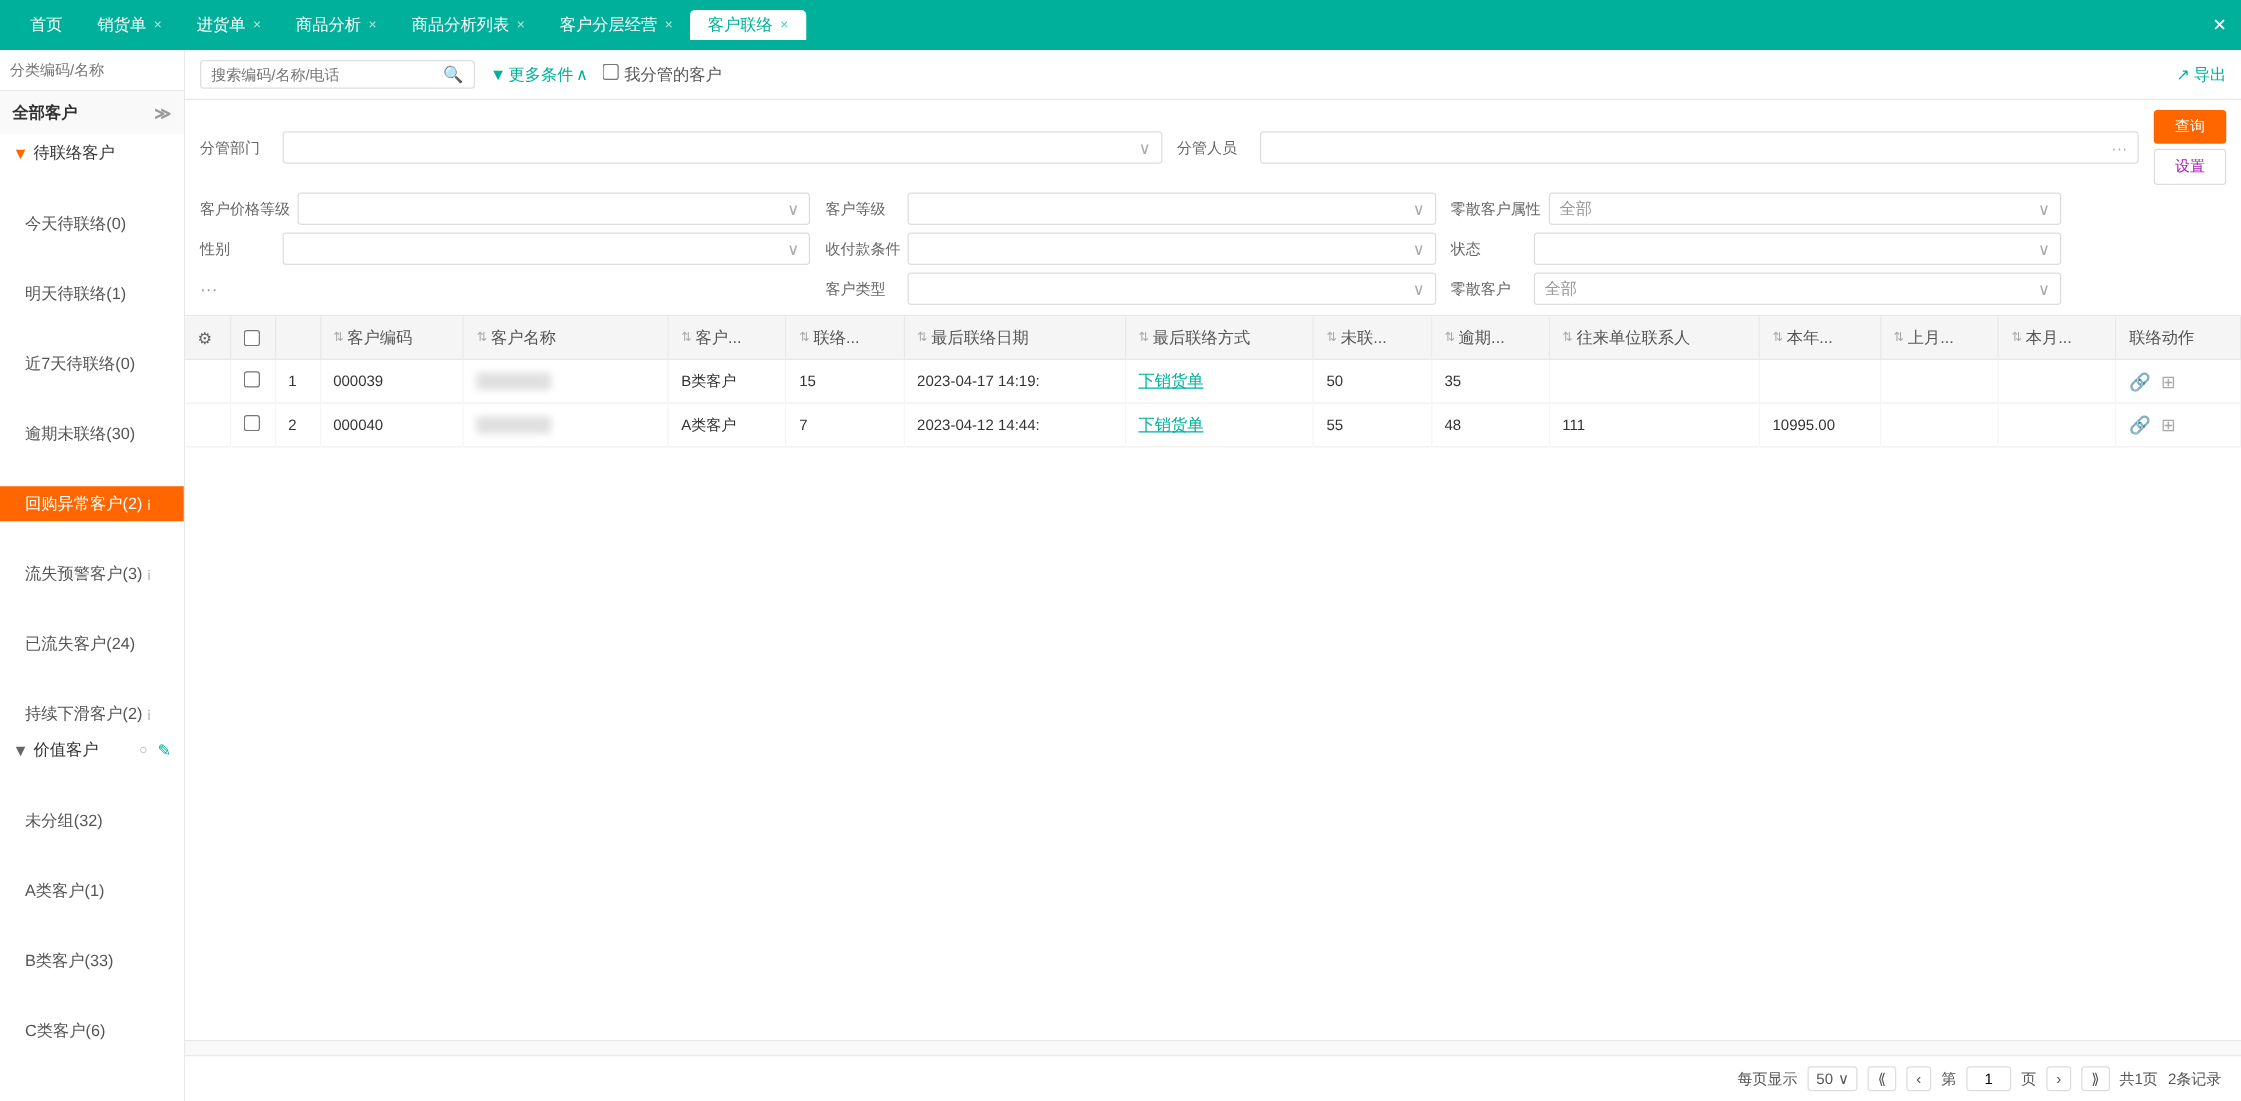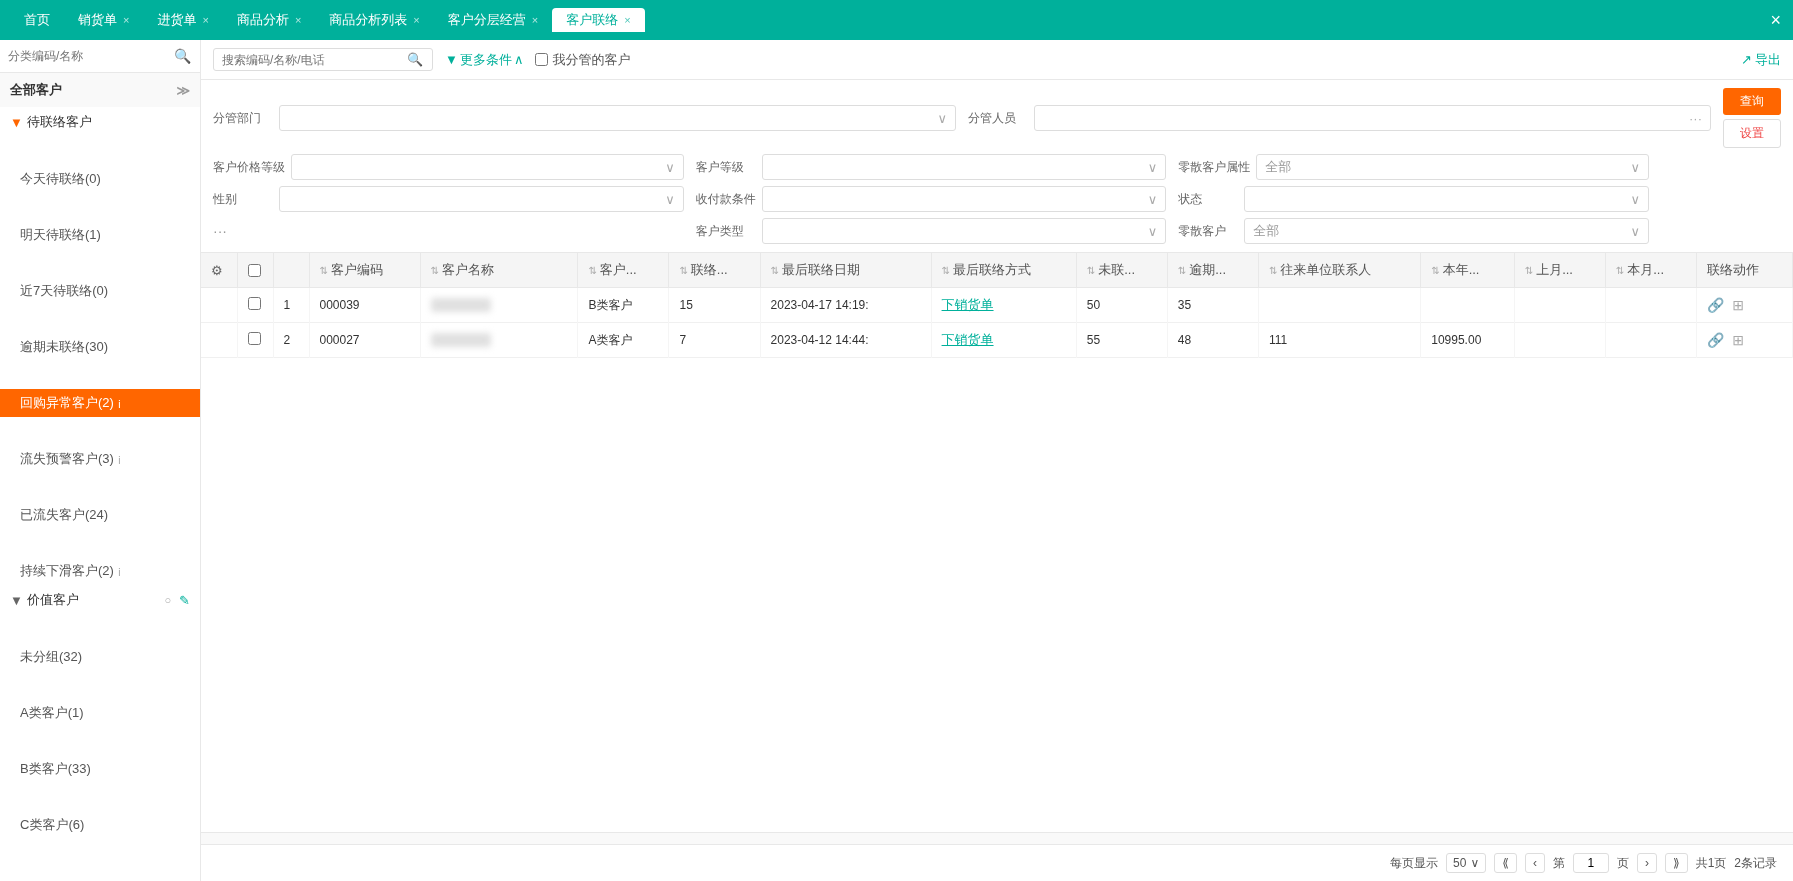--- a/index.html
+++ b/index.html
@@ -28,21 +28,21 @@
       color: #fff; font-size: 18px; cursor: pointer;
     }
 
     
     .main-layout {
       display: flex; height: calc(881px - 40px);
     }
 
     
     .left-sidebar {
-      width: 201px; background: #fff;
+      width: 148px; background: #fff;
       border-right: 1px solid #e8e8e8;
       display: flex; flex-direction: column;
       overflow-y: auto;
     }
     .sidebar-search {
       display: flex; align-items: center;
       padding: 8px 8px; border-bottom: 1px solid #e8e8e8;
     }
     .sidebar-search input {
       flex: 1; border: none; outline: none;
@@ -99,21 +99,21 @@
     }
     .search-input-wrapper input {
       border: none; outline: none; font-size: 12px; flex: 1; color: #999;
     }
     .search-input-wrapper .si { color: #00b09b; cursor: pointer; }
     .more-conditions {
       display: flex; align-items: center; color: #00b09b;
       cursor: pointer; font-size: 12px; gap: 2px;
     }
     .my-customers {
-      display: flex; align-items: center; gap: 4px;
+      display: flex; align-items: flex-start; gap: 4px;
       font-size: 12px; color: #555; cursor: pointer;
     }
     .my-customers input[type=checkbox] { cursor: pointer; }
     .export-btn {
       margin-left: auto; display: flex; align-items: center;
       color: #00b09b; font-size: 12px; cursor: pointer; gap: 3px;
     }
 
     
     .filter-area {
@@ -136,21 +136,21 @@
     .filter-select .arrow-down { color: #aaa; }
     .filter-input {
       border: 1px solid #ddd; border-radius: 3px; padding: 3px 8px;
       flex: 1; font-size: 12px; color: #999; outline: none; min-height: 26px;
     }
     .query-btn {
       background: #ff6600; color: #fff; border: none;
       border-radius: 3px; padding: 5px 16px; cursor: pointer; font-size: 12px;
     }
     .settings-btn {
-      background: #fff; color: #ef4444; border: 1px solid #ddd;
+      background: #fff; color: #a21caf; border: 1px solid #ddd;
       border-radius: 3px; padding: 5px 16px; cursor: pointer; font-size: 12px;
     }
     .btn-group { display: flex; flex-direction: column; gap: 4px; }
     .filter-dots { color: #999; font-size: 14px; cursor: pointer; }
 
     
     .tooltip-box {
       position: absolute; left: 0; top: 230px;
       background: #fff; border: 1px solid #e8e8e8;
       border-radius: 4px; padding: 8px 12px;
@@ -574,21 +574,21 @@
               </div>
             </td>
           </tr>
 
           <tr>
             <td></td>
             <td>
               <input type="checkbox" style="">
             </td>
             <td>2</td>
-            <td>000027</td>
+            <td>000040</td>
             <td>
               <span class="blurred-text"></span>
             </td>
             <td>A类客户</td>
             <td>7</td>
             <td>2023-04-12 14:44:</td>
             <td>
               <span class="link-text">下销货单</span>
             </td>
             <td>55</td>

